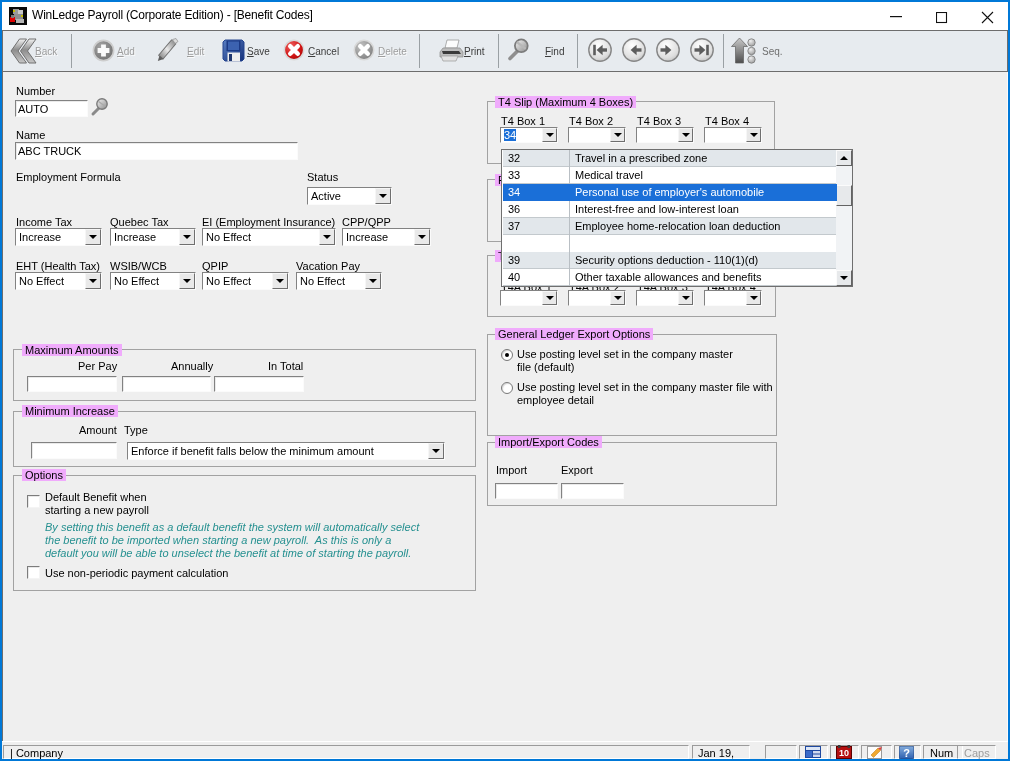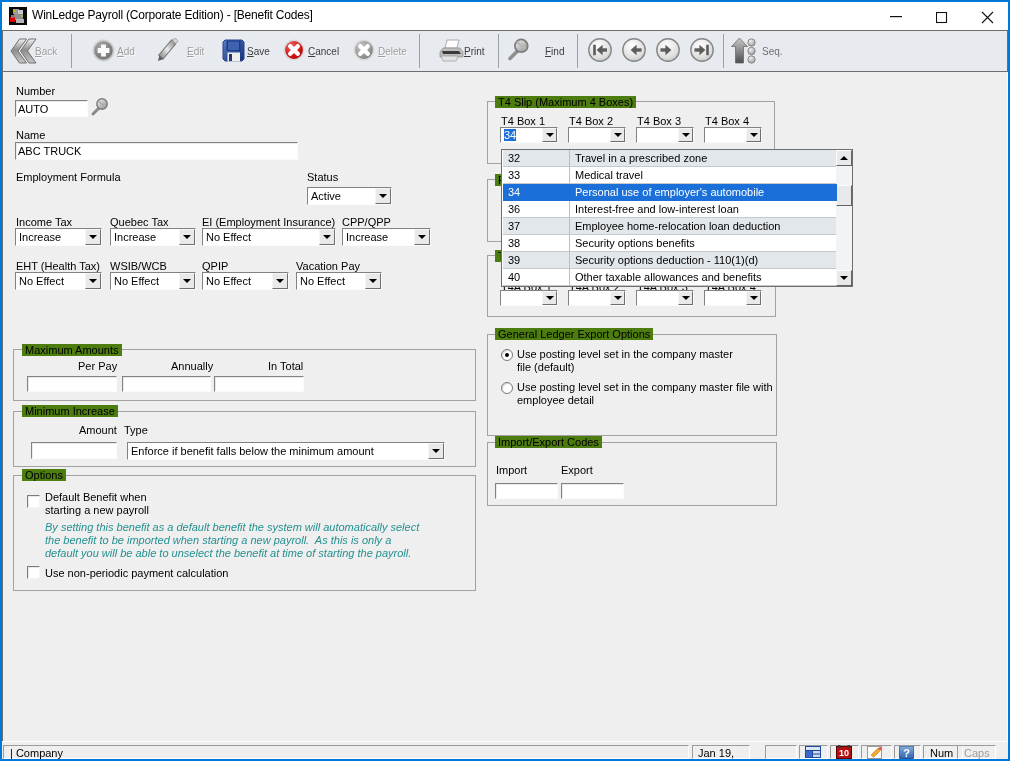--- a/index.html
+++ b/index.html
@@ -14,21 +14,21 @@
 .ttxt.dis{color:#9d9d9d;text-shadow:1px 1px 0 #ffffffcc}
 .ttxt u{text-decoration:underline}
 #form{position:absolute;left:2px;top:72px;width:1006px;height:669px;background:#efefef}
 #form:before{content:"";position:absolute;left:0;top:0;bottom:0;width:1px;background:#6d6d6d}
 #form:after{content:"";position:absolute;right:0;top:0;bottom:0;width:1px;background:#fbfbfb}
 #statusbar{position:absolute;left:2px;top:741px;width:1006px;height:18px;background:#efefef;border-top:1px solid #fff}
 .panel{position:absolute;top:3px;height:14px;border:1px solid;border-color:#9b9b9b #fff #fff #9b9b9b;font-size:11px}
 .lbl{position:absolute;white-space:nowrap;font-size:11px;color:#000}
 .inp{position:absolute;background:#fff;border:1px solid;border-color:#828282 #fbfbfb #fbfbfb #828282;box-shadow:inset 1px 1px 0 #5f5f5f22}
 .grp{position:absolute;border:1px solid #a2a2a2}
-.gtitle{position:absolute;background:#4d7c0f;padding:0 3px;white-space:nowrap;font-size:11px}
+.gtitle{position:absolute;background:#f0abfc;padding:0 3px;white-space:nowrap;font-size:11px}
 .combo{position:absolute;background:#fff;border:1px solid;border-color:#828282 #fbfbfb #fbfbfb #828282}
 .combo .txt{position:absolute;left:3px;top:2px;white-space:nowrap}
 .combo .btn{position:absolute;right:0;top:0;bottom:0;width:16px;background:#e9e9e9;border:1px solid;border-color:#f6f6f6 #6f6f6f #6f6f6f #f6f6f6}
 .combo .btn:after{content:"";position:absolute;left:50%;top:50%;margin:-2px 0 0 -4px;border:4px solid transparent;border-top:4px solid #000;border-bottom:none}
 .cb{position:absolute;width:13px;height:13px;background:#fff;border:1px solid;border-color:#7c7c7c #f4f4f4 #f4f4f4 #7c7c7c;box-shadow:inset 1px 1px 0 #55555522}
 .radio{position:absolute;width:12px;height:12px;background:#fff;border:1px solid #787878;border-radius:50%;box-shadow:inset 1px 1px 1px #9a9a9a66}
 .radio.sel:after{content:"";position:absolute;left:3px;top:3px;width:4px;height:4px;border-radius:50%;background:#000}
 .row{position:absolute;left:1px;height:17px;width:334px}
 .row .c1{position:absolute;left:5px;top:2px}
 .row .c2{position:absolute;left:72px;top:2px}
@@ -365,24 +365,20 @@
         <span class="c2">Personal use of employer's automobile</span>
       </div>
     <div class="row" style="top:51px">
         <span class="c1">36</span>
         <span class="c2">Interest-free and low-interest loan</span>
       </div>
     <div class="row" style="top:68px;background:#e2e7eb">
         <span class="c1">37</span>
         <span class="c2">Employee home-relocation loan deduction</span>
       </div>
-    <div class="row" style="top:85px">
-        <span class="c1">38</span>
-        <span class="c2">Security options benefits</span>
-      </div>
     <div class="row" style="top:102px;background:#e2e7eb">
         <span class="c1">39</span>
         <span class="c2">Security options deduction - 110(1)(d)</span>
       </div>
     <div class="row" style="top:119px">
         <span class="c1">40</span>
         <span class="c2">Other taxable allowances and benefits</span>
       </div>
     <div class="abs" style="left:67px;top:0;width:1px;height:136px;background:#b9bfc4"></div>
 

